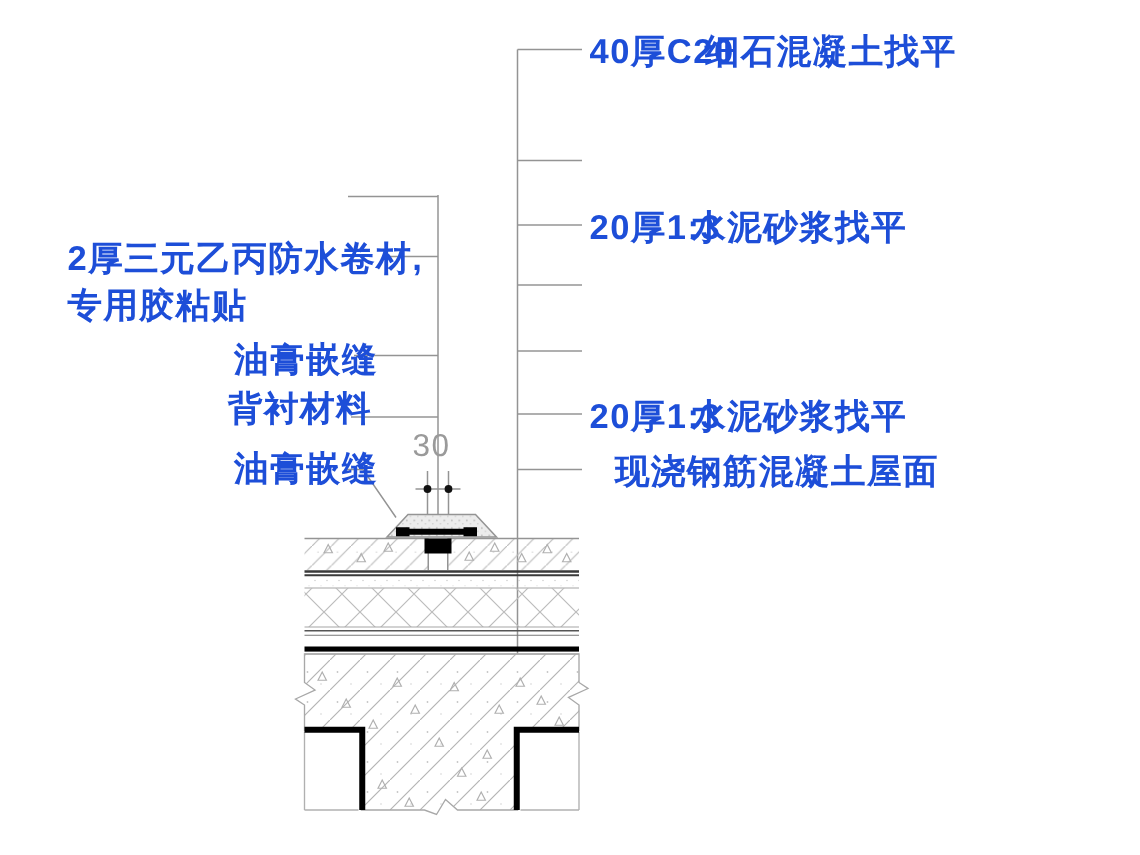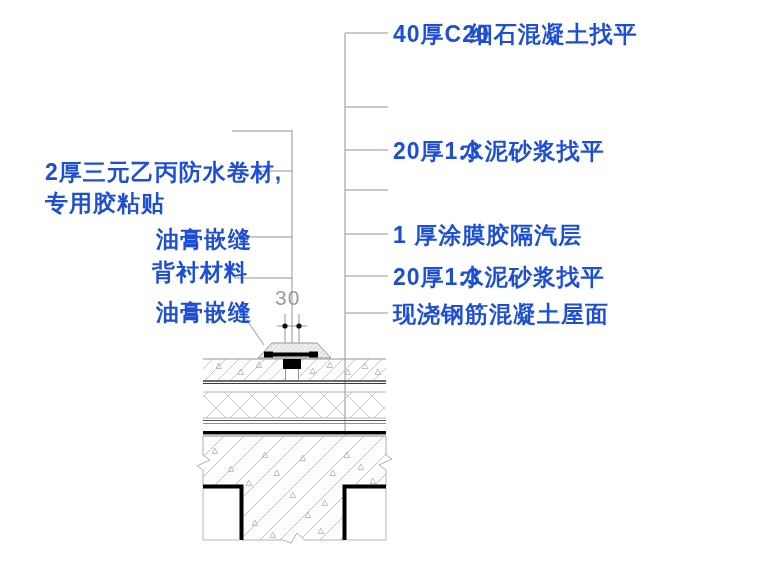--- a/index.html
+++ b/index.html
@@ -181,25 +181,22 @@
     <span>40厚C20</span><span class="ov20">细</span><span>石混凝土找平</span>
   </div>
 
 
 
   <div class="lbl" style="left:393px;top:139px">
     <span>20厚1:3</span><span class="ov20">水</span><span>泥砂浆找平</span>
   </div>
 
 
-  <div class="lbl" style="left:393px;top:223px">
-    <span>1 厚涂膜胶隔汽层</span>
-  </div>
 
   <div class="lbl" style="left:393px;top:265px">
     <span>20厚1:3</span><span class="ov20">水</span><span>泥砂浆找平</span>
   </div>
 
-  <div class="lbl" style="left:393px;top:302px">
+  <div class="lbl" style="left:410px;top:302px">
     <span>现浇钢筋混凝土屋面</span>
   </div>
 
 </div>
 
 </body></html>

